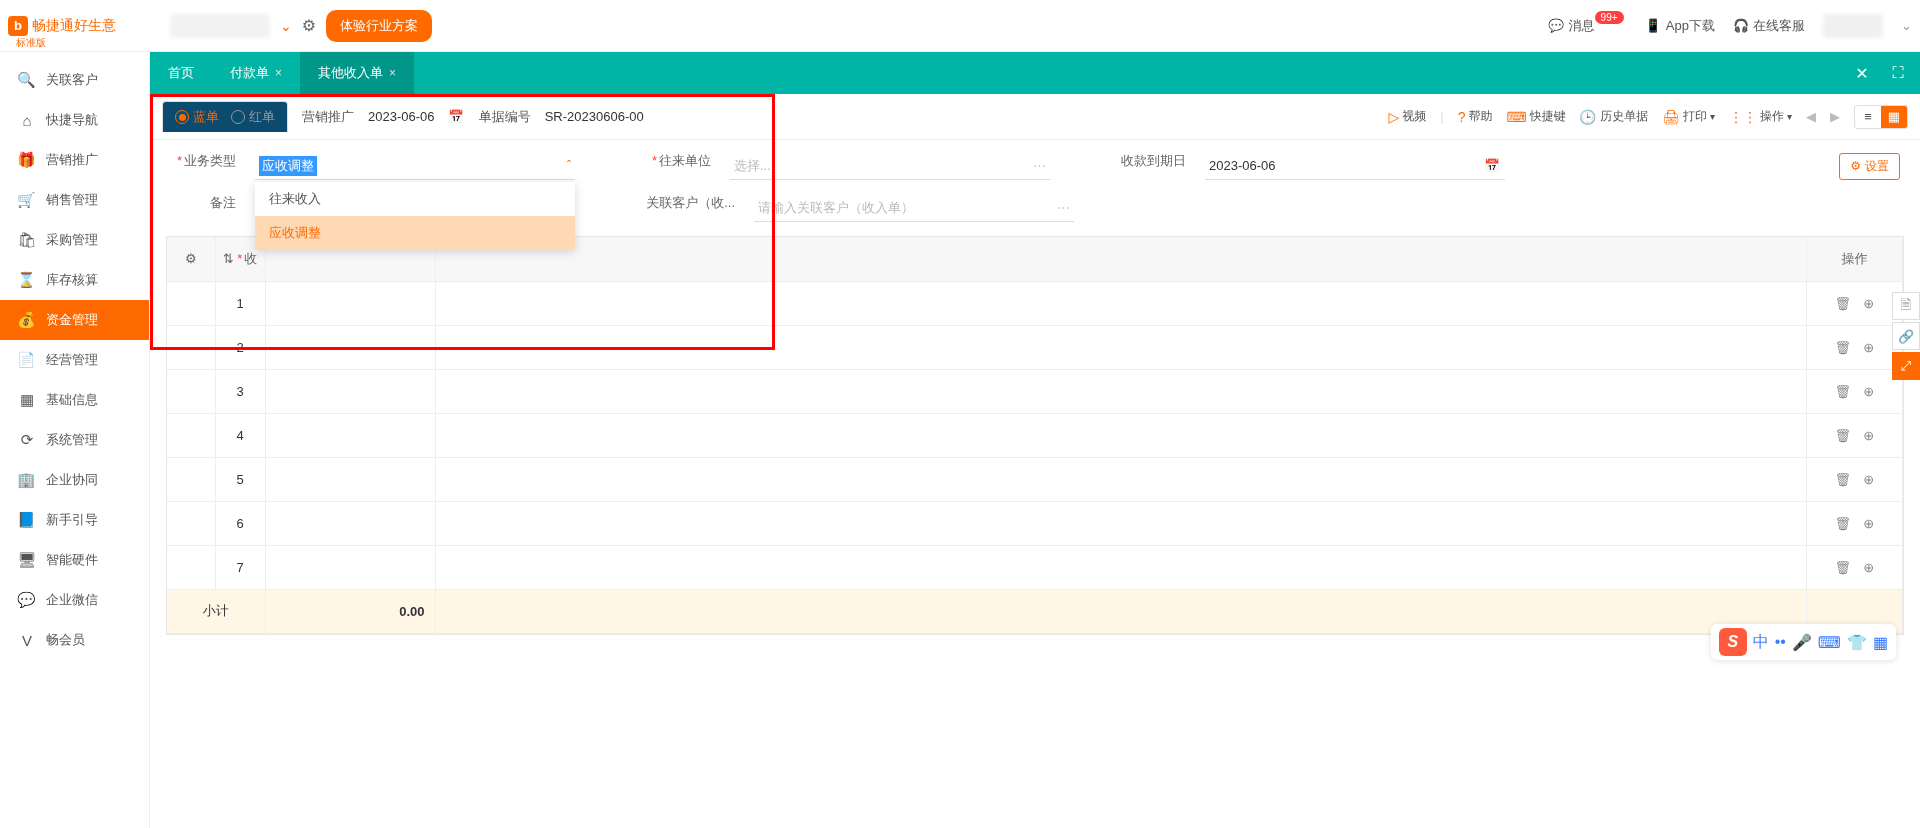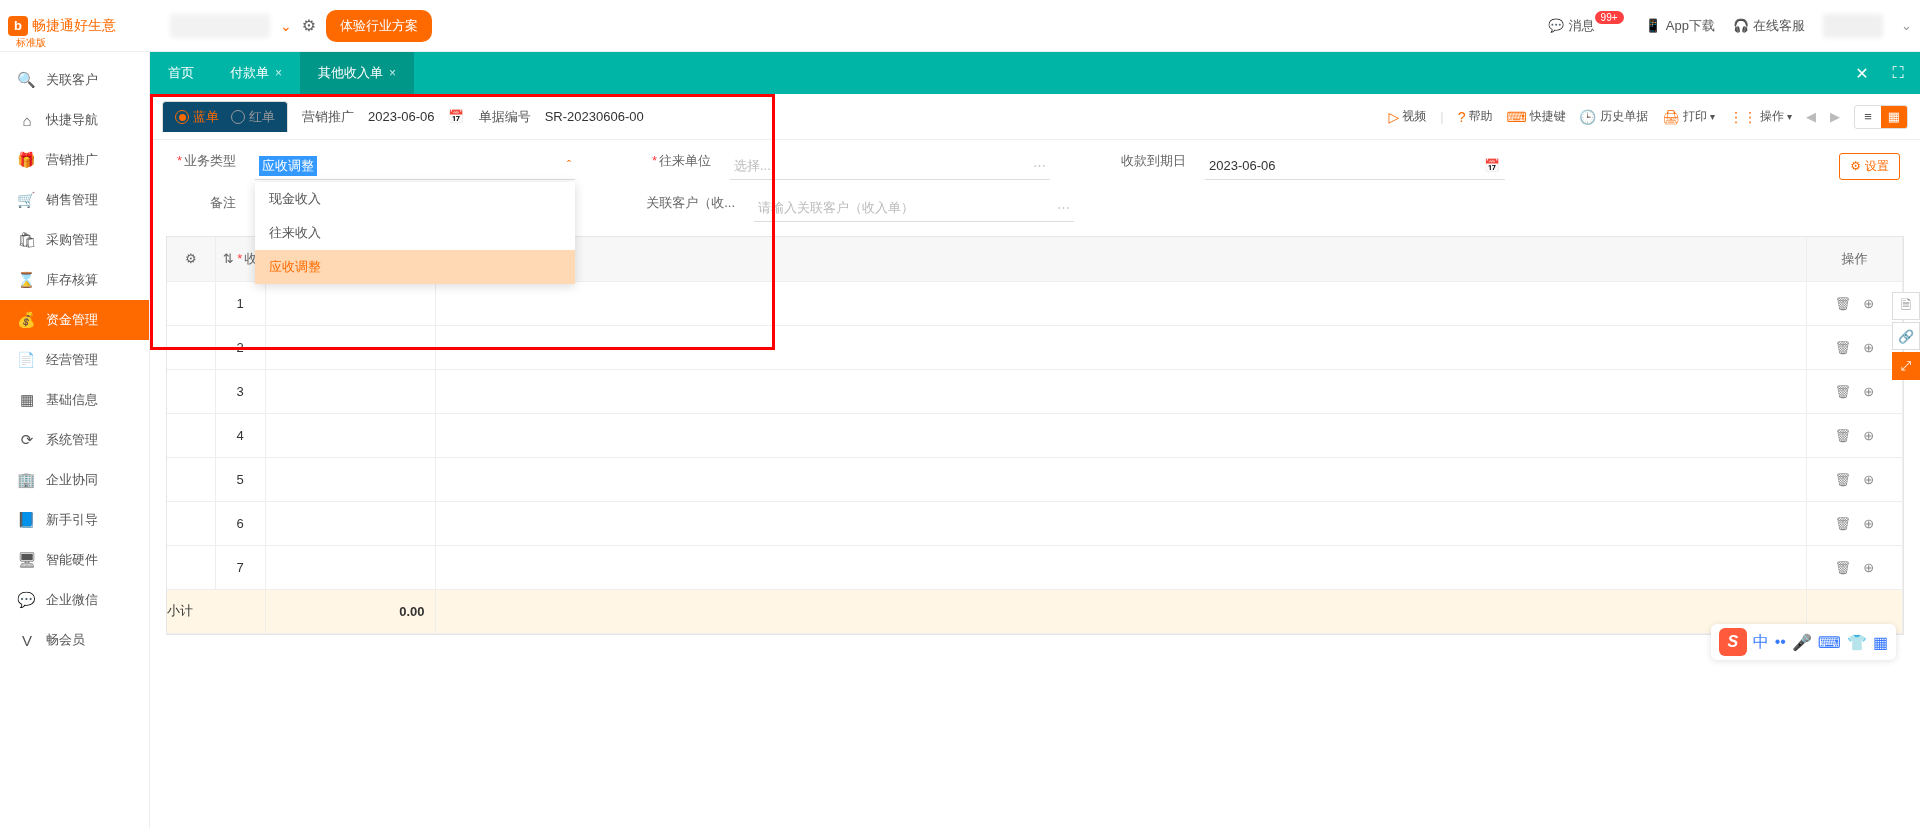--- a/index.html
+++ b/index.html
@@ -85,21 +85,21 @@
 .tbl-wrap { margin: 10px 16px 0; border: 1px solid #e6e6e6; }
 .tbl { width: 100%; border-collapse: collapse; }
 .tbl th, .tbl td { border-bottom: 1px solid #eee; border-right: 1px solid #eee; height: 44px; text-align: center; font-weight: normal; }
 .tbl th { background: #f7f7f7; color: #666; }
 .tbl .gear-col { width: 48px; }
 .tbl .num-col { width: 50px; }
 .tbl .op-col { width: 96px; }
 .op-cell { display:flex; gap:12px; justify-content:center; align-items:center; color:#888; }
 .op-ic { cursor:pointer; }
 .subtotal-row td { background: #fff6e6; }
-.subtotal-row .sub-label { text-align:left; }
+.subtotal-row .sub-label { text-align:center; }
 .subtotal-row .sub-amt { text-align:right; padding-right:10px; font-weight:bold; }
 
 
 .right-tools { position: absolute; right: 0; top: 240px; display:flex; flex-direction:column; gap:2px; }
 .right-tool { width: 28px; height: 28px; background: #fff; border:1px solid #ddd; display:flex; align-items:center; justify-content:center; color:#888; cursor:pointer; }
 .right-tool.orange { background:#ff6a00; color:#fff; border-color:#ff6a00; }
 
 
 .ime-bar { position: fixed; bottom: 168px; right: 24px; display:flex; gap:6px; align-items:center; background:#fff; padding:4px 8px; border-radius:6px; box-shadow:0 1px 6px rgba(0,0,0,.12); }
 .ime-s { width:28px; height:28px; background:#ff5a3c; color:#fff; border-radius:6px; display:flex; align-items:center; justify-content:center; font-weight:bold; font-size:16px; font-style:italic; }
@@ -283,21 +283,20 @@
       </div>
 
       <div class="form-area">
         <div class="form-row">
           <div class="form-field">
             <span class="fld-label"><span class="req">*</span><span>业务类型</span></span>
             <div class="dd-input">
               <span class="dd-val">应收调整</span>
               <span class="chev-up">ˆ</span>
               <div class="dropdown-panel">
-                <div class="dd-option">现金收入</div>
                 <div class="dd-option">往来收入</div>
                 <div class="dd-option selected">应收调整</div>
               </div>
             </div>
           </div>
           <div class="form-field" style="margin-left:30px">
             <span class="fld-label"><span class="req">*</span><span>往来单位</span></span>
             <div class="dd-input">
               <span class="placeholder">选择...</span>
               <span class="more-dots">⋯</span>

